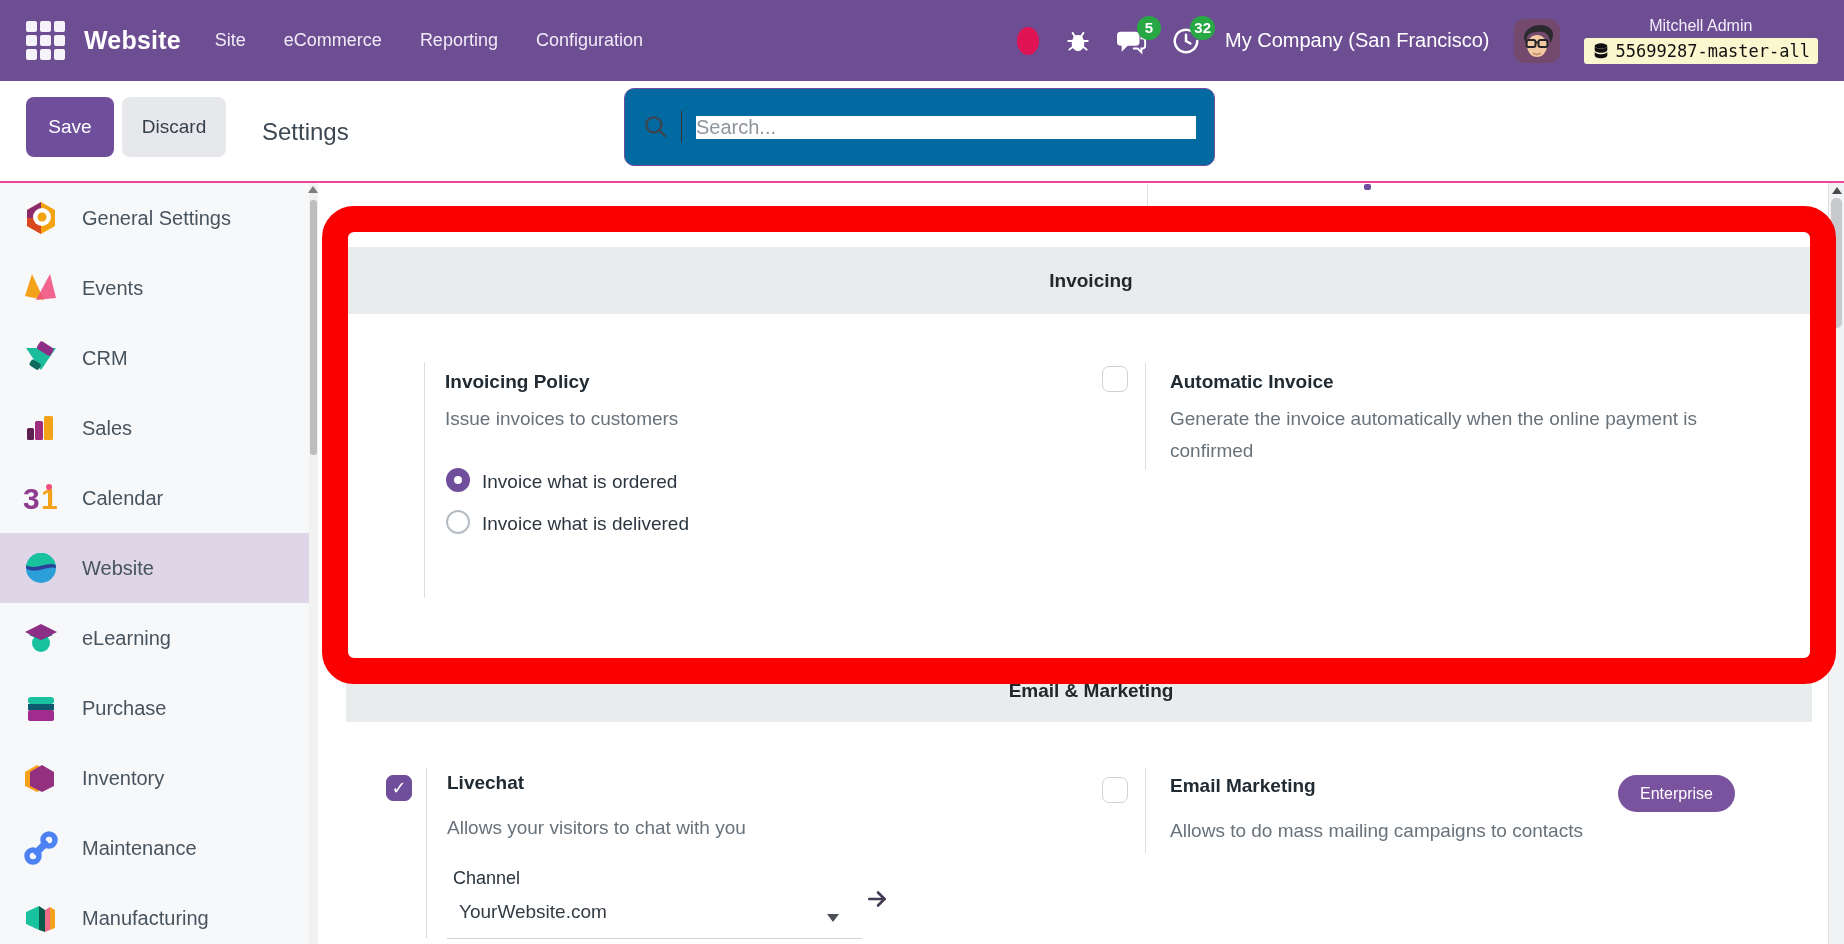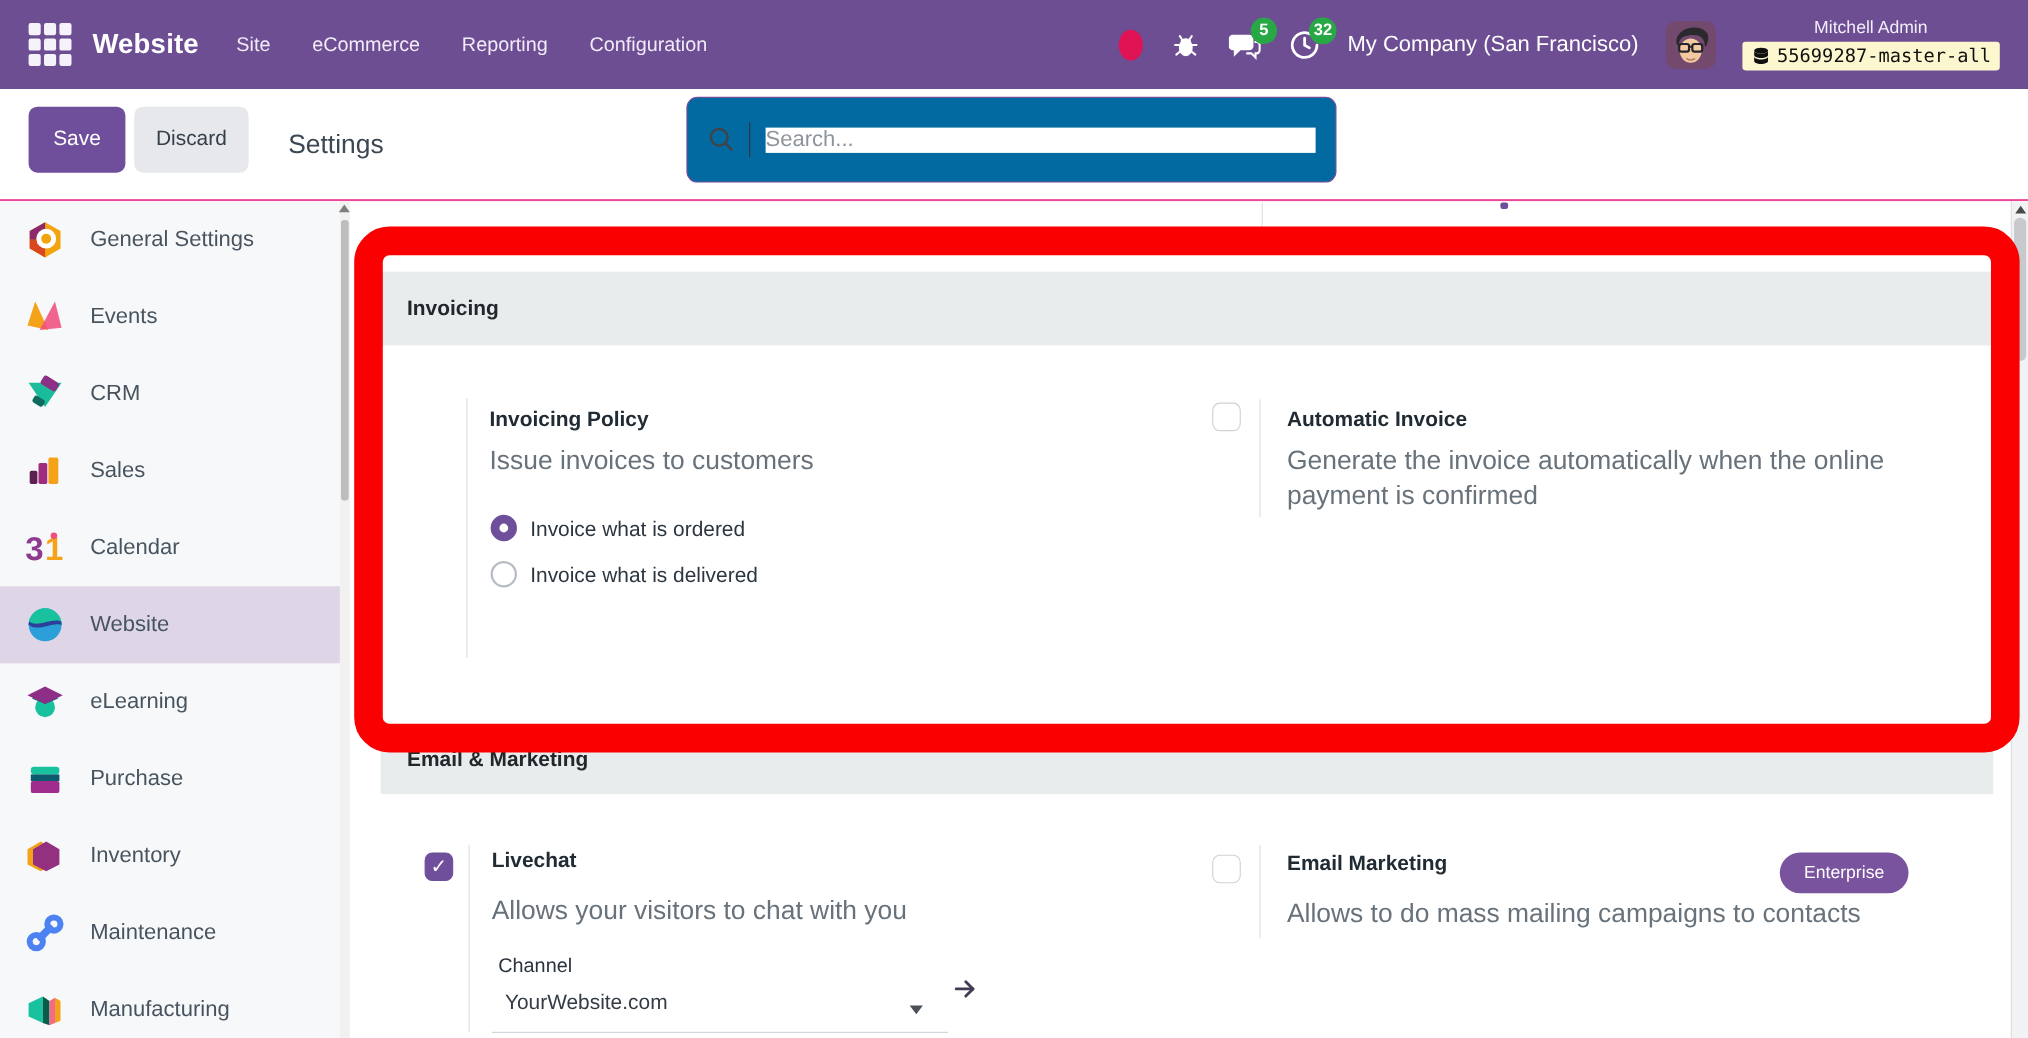--- a/index.html
+++ b/index.html
@@ -46,27 +46,27 @@
   .side-item .slabel { position:absolute; left:82px; font-size:20px; color:#47545f; white-space:nowrap; }
   .side-scroll { position:absolute; left:309px; top:0; width:9px; height:761px; background:#f1f1f1; }
   .side-thumb { position:absolute; left:1px; top:17px; width:7px; height:255px; background:#bdbdbd; border-radius:3px; }
   .scroll-arrow { width:0; height:0; border-left:5px solid transparent; border-right:5px solid transparent; border-bottom:7px solid #7d7d7d; }
 
   
   .sliver-divider { left:1147px; top:1px; width:1px; height:23px; background:#dcdfe2; }
   .sliver-dot { left:1364px; top:1px; width:7px; height:6px; background:#6f4e9b; border-radius:2px; }
 
   
-  .sec-header { position:absolute; left:346px; width:1466px; background:#e9eced; display:flex; align-items:center; padding-left:24px; font-size:19px; font-weight:bold; color:#23272b; }
+  .sec-header { position:absolute; left:346px; width:1466px; background:#e9eced; display:flex; align-items:center; padding-left:24px; font-size:19px; font-weight:bold; color:#23272b;justify-content:center; }
   .hdr-invoicing { top:64px; height:67px; }
   .hdr-email { top:477px; height:62px; }
 
   .vline { position:absolute; width:1px; background:#dbdee1; }
   .set-label { position:absolute; font-size:19px; font-weight:bold; color:#212b33; white-space:nowrap; }
-  .set-desc  { position:absolute; font-size:24px; color:#68727b; line-height:32px; }
+  .set-desc  { position:absolute; font-size:19px; color:#68727b; line-height:32px; }
 
   
   .radio { position:absolute; width:24px; height:24px; border-radius:50%; background:#fff; border:2px solid #b6bcc3; }
   .radio.selected { border:8px solid #6f4e9b; }
   .radio-label { position:absolute; font-size:19px; color:#2c3640; width:270px; line-height:37px; }
   .checkbox { position:absolute; width:26px; height:26px; border:1.6px solid #cdd1d6; border-radius:7px; background:#fff; }
   .checkbox.checked { background:#6f4e9b; border-color:#6f4e9b; color:#fff; font-size:18px; text-align:center; line-height:25px; font-weight:bold; }
 
   .ent-badge { position:absolute; left:1618px; top:592px; height:37px; border-radius:19px; background:#7a539e; color:#fff; font-size:16px; display:flex; align-items:center; padding:0 22px; }
 

